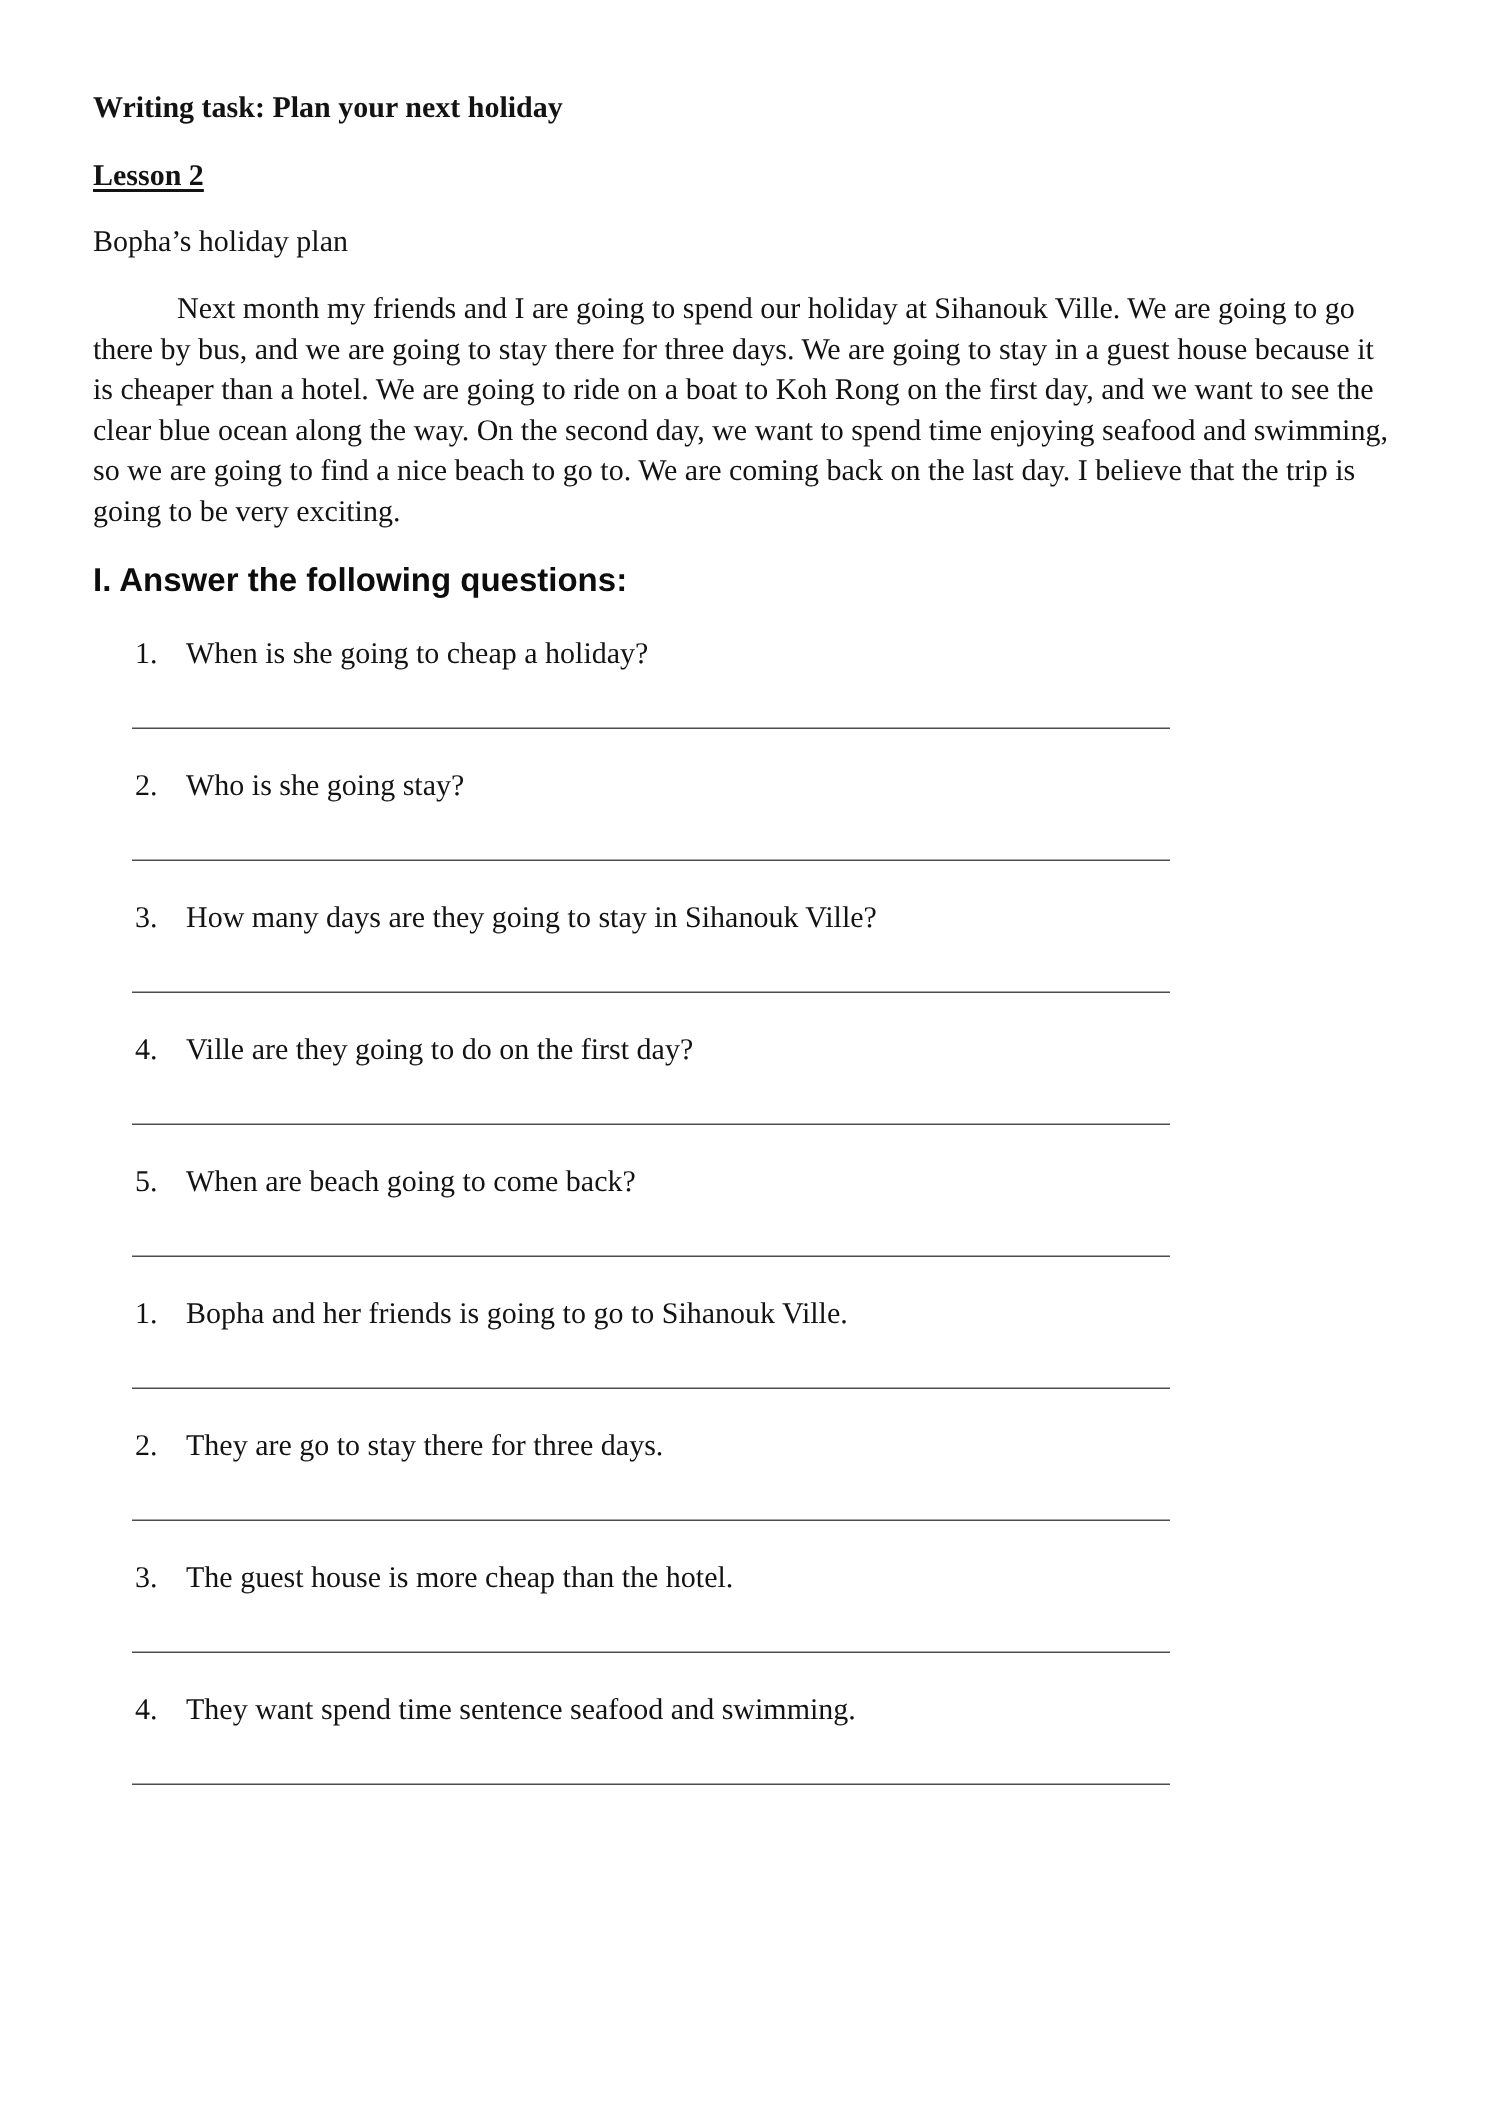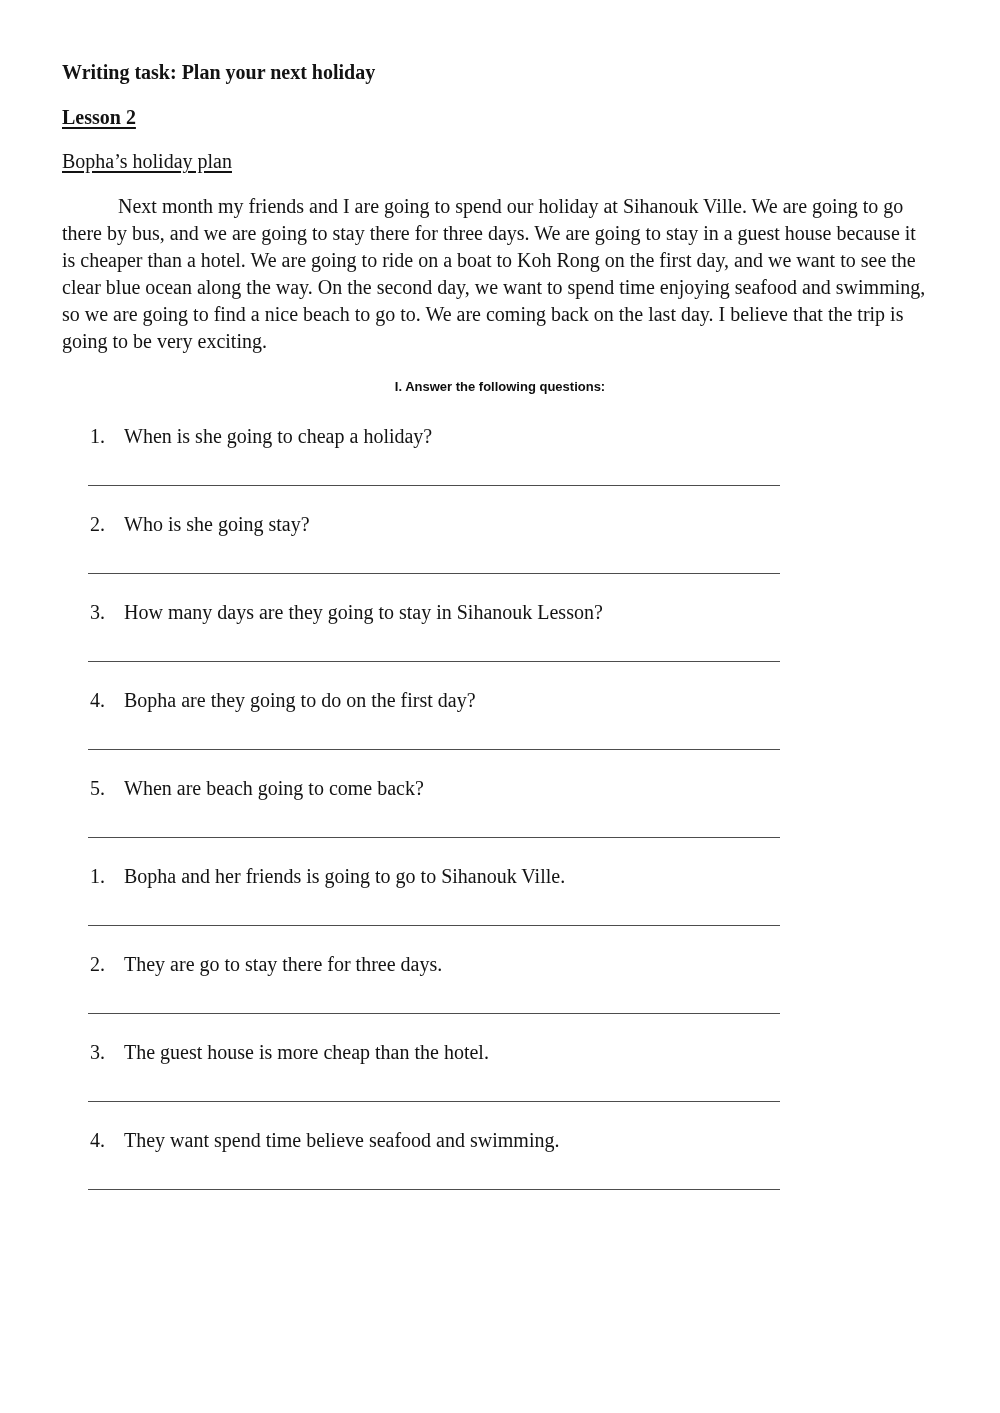--- a/index.html
+++ b/index.html
@@ -27,40 +27,38 @@
     font-weight: bold;
     text-decoration: underline;
     text-underline-offset: 3px;
     margin: 21px 0 12px 0;
     line-height: 24px;
   }
   .passage-title {
     font-family: "Liberation Serif", serif;
     font-size: 20px;
     font-weight: normal;
-    text-decoration: underline;
     text-underline-offset: 3px;
     margin: 20px 0 0 0;
     line-height: 24px;
   }
   .passage {
     margin: 20px 4px 0 0;
     font-size: 20px;
     line-height: 27px;
     text-indent: 56px;
     text-align: left;
   }
   .section-heading {
     font-family: "Liberation Sans", sans-serif;
-    font-size: 13px;
+    font-size: 22px;
     font-weight: bold;
     color: #0d0d0d;
     margin-top: 22px;
     line-height: 22px;
-    text-align: center;
   }
   .section-heading.first { margin-top: 21px; }
   .qa-list { margin: 0; padding: 0; list-style: none; }
   .q-row {
     display: flex;
     margin: 25px 0 0 28px;
     font-size: 20px;
     line-height: 27px;
   }
   .q-num {
@@ -100,27 +98,27 @@
     <div class="answer-line"></div>
 
     <div class="q-row">
       <span class="q-num">2.</span>
       <span class="q-text">Who is she going stay?</span>
     </div>
     <div class="answer-line"></div>
 
     <div class="q-row">
       <span class="q-num">3.</span>
-      <span class="q-text">How many days are they going to stay in Sihanouk Lesson?</span>
+      <span class="q-text">How many days are they going to stay in Sihanouk Ville?</span>
     </div>
     <div class="answer-line"></div>
 
     <div class="q-row">
       <span class="q-num">4.</span>
-      <span class="q-text">Bopha are they going to do on the first day?</span>
+      <span class="q-text">Ville are they going to do on the first day?</span>
     </div>
     <div class="answer-line"></div>
 
     <div class="q-row">
       <span class="q-num">5.</span>
       <span class="q-text">When are beach going to come back?</span>
     </div>
     <div class="answer-line"></div>
 
   </div>
@@ -141,21 +139,21 @@
     <div class="answer-line"></div>
 
     <div class="q-row">
       <span class="q-num">3.</span>
       <span class="q-text">The guest house is more cheap than the hotel.</span>
     </div>
     <div class="answer-line"></div>
 
     <div class="q-row">
       <span class="q-num">4.</span>
-      <span class="q-text">They want spend time believe seafood and swimming.</span>
+      <span class="q-text">They want spend time sentence seafood and swimming.</span>
     </div>
     <div class="answer-line"></div>
 
     <div class="q-row">
       <span class="q-num">5.</span>
       <span class="q-text">The trip is going to be exciting very.</span>
     </div>
     <div class="answer-line shift"></div>
 
   </div>

